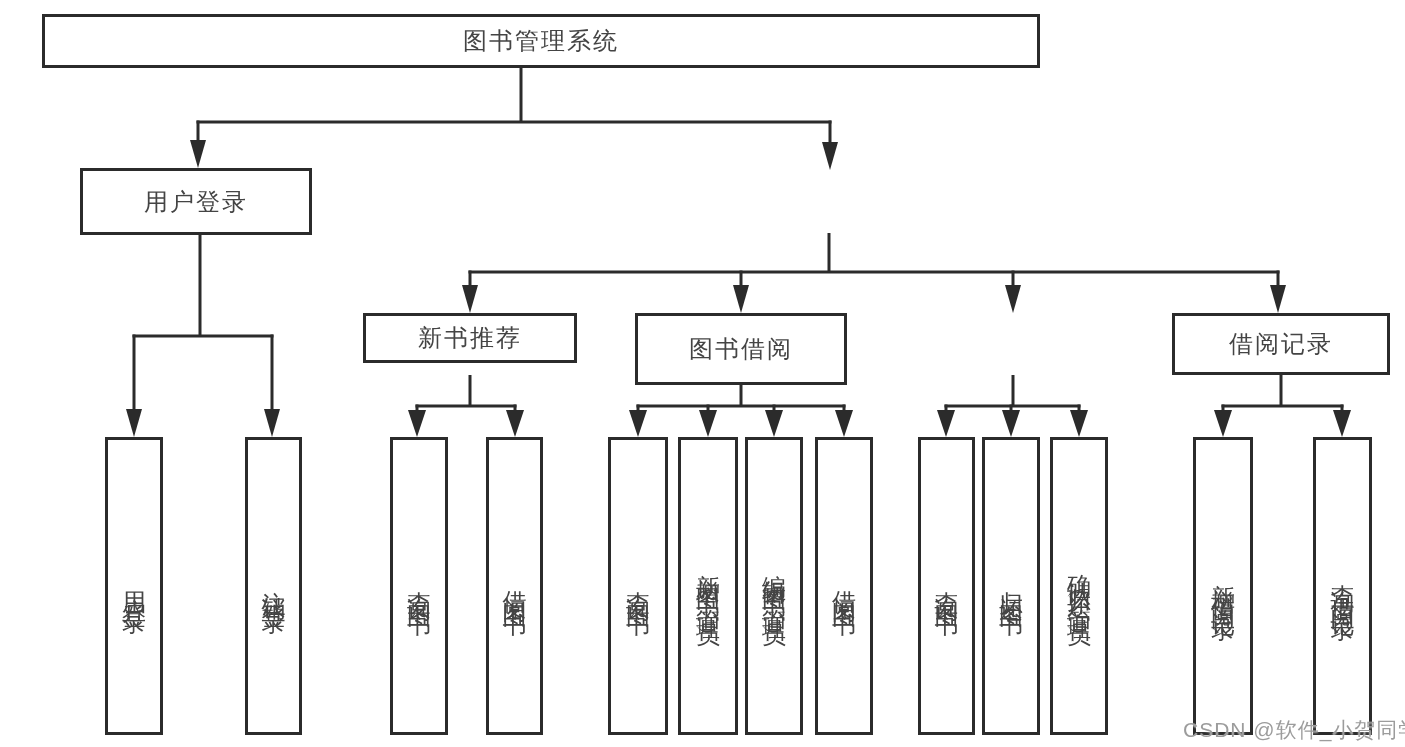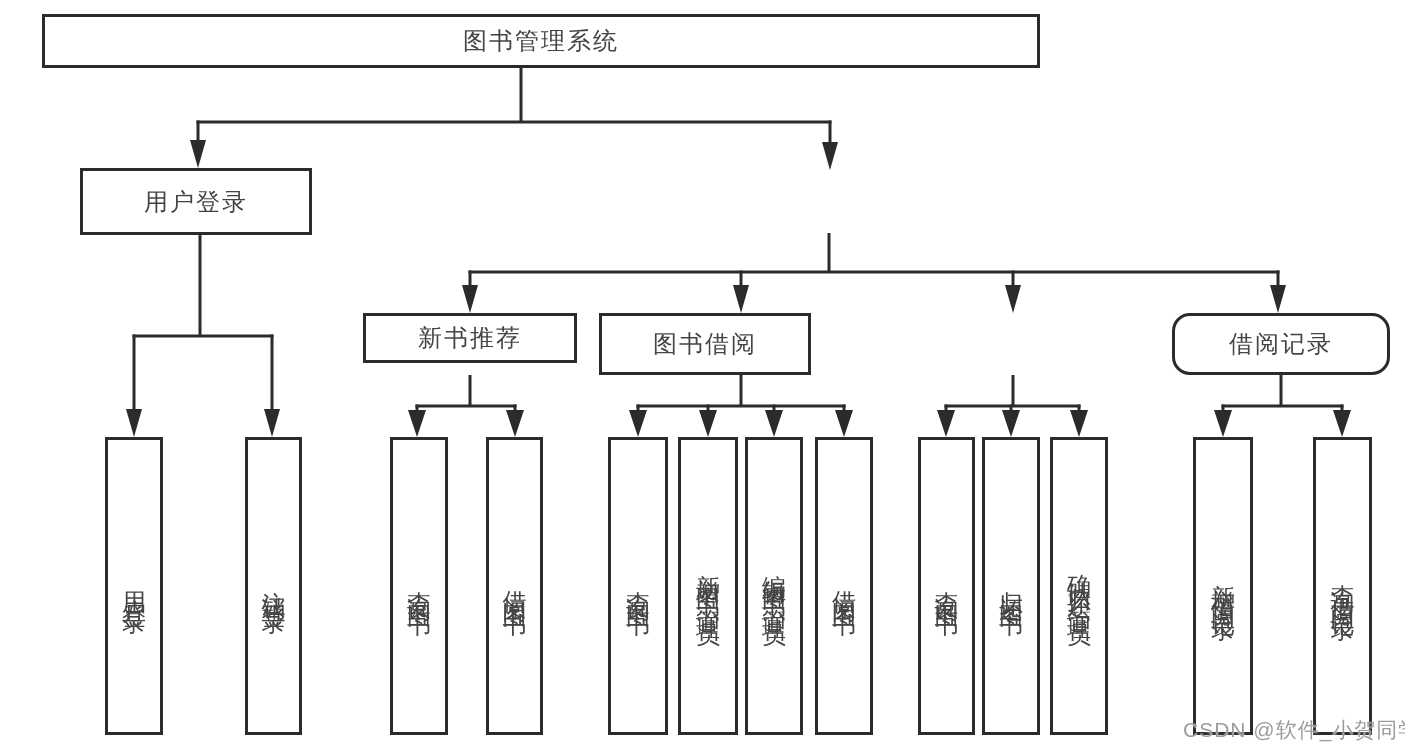--- a/index.html
+++ b/index.html
@@ -123,22 +123,22 @@
       <polygon points="1214,410 1232,410 1223,437"></polygon>
       <polygon points="1333,410 1351,410 1342,437"></polygon>
     </g>
   </svg>
 
   <div class="node" style="left:22px; top:14px; width:998px; height:54px;margin-left:20px;">图书管理系统</div>
 
   <div class="node" style="left:80px; top:168px; width:232px; height:67px;">用户登录</div>
 
   <div class="node" style="left:363px; top:313px; width:214px; height:50px;">新书推荐</div>
-  <div class="node" style="left:599px; top:313px; width:212px; height:62px;">图书借阅</div>
-  <div class="node" style="left:1172px; top:313px; width:218px; height:62px;border-radius:18px;">借阅记录</div>
+  <div class="node" style="left:635px; top:313px; width:212px; height:72px;">图书借阅</div>
+  <div class="node" style="left:1172px; top:313px; width:218px; height:62px;">借阅记录</div>
 
   <div class="node node-v" style="left:105px; top:437px; width:58px; height:298px;">用户登录</div>
   <div class="node node-v" style="left:245px; top:437px; width:57px; height:298px;">注销登录</div>
 
   <div class="node node-v" style="left:390px; top:437px; width:58px; height:298px;">查询图书</div>
   <div class="node node-v" style="left:486px; top:437px; width:57px; height:298px;">借阅图书</div>
 
   <div class="node node-v" style="left:608px; top:437px; width:60px; height:298px;">查询图书</div>
   <div class="node node-v" style="left:678px; top:437px; width:60px; height:298px;">新增图书（管理员）</div>
   <div class="node node-v" style="left:745px; top:437px; width:58px; height:298px;">编辑图书（管理员）</div>

